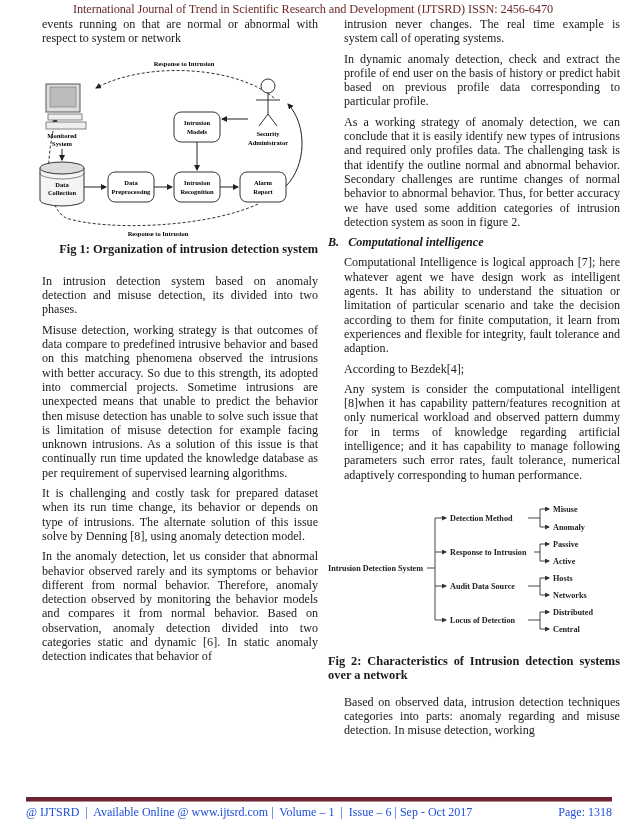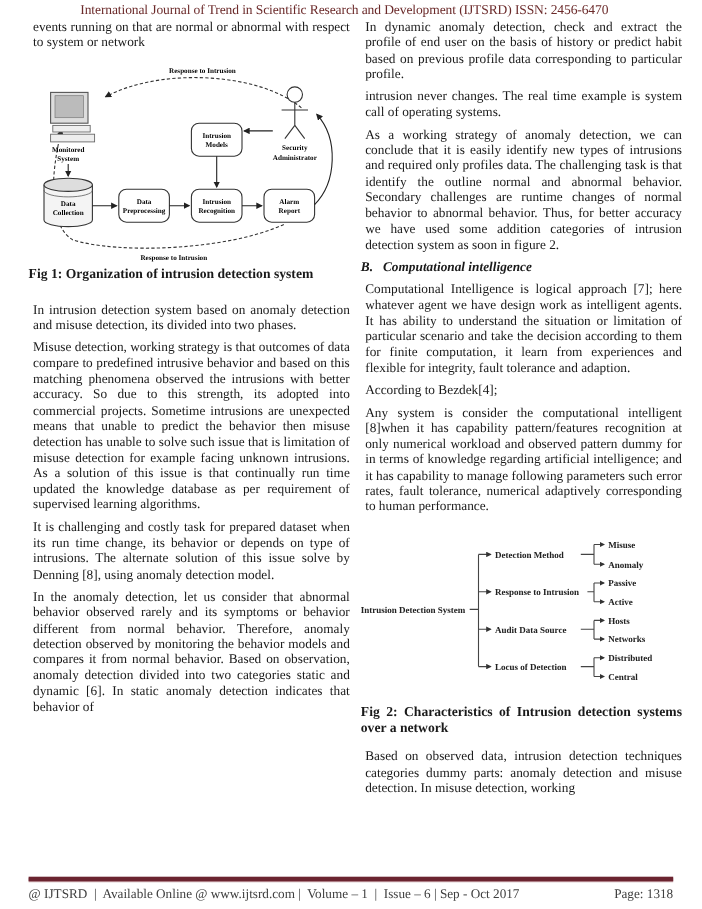--- a/index.html
+++ b/index.html
@@ -7,34 +7,34 @@
       width: 638px; height: 826px; position: relative; overflow: hidden;
       font-family: "Liberation Serif", serif; color: #1a1a1a;
     }
     .header {
       position: absolute; top: 0; left: 0; width: 626px; text-align: center;
       font-size: 12.3px; color: #6b2a2a; top: 2px; letter-spacing: -0.1px;
     }
     .col { position: absolute; top: 17px; width: 292px; font-size: 12.1px; line-height: 14.3px; }
     .col-left { left: 26px; }
     .col-right { left: 328px; }
-    p { margin: 0 0 6px 4px; text-align: justify; }
+    p { margin: 0 0 6px 16px; text-align: justify; }
     .fig-caption { font-weight: bold; font-size: 12.4px; margin: 0; }
-    .fig1-caption { text-align: left; margin-top: 2px; font-family: Liberation Serif, serif; }
+    .fig1-caption { text-align: right; margin-top: 2px; font-family: Liberation Serif, serif; }
     .section-heading { font-weight: bold; font-style: italic; margin: 0 0 6px 0; }
     .fig1 { position: relative; width: 292px; height: 184px; margin-top: 10px; }
     .fig2 { position: relative; width: 292px; height: 140px; margin: 16px 0 16px 0; }
     svg text { font-family: "Liberation Serif", serif; }
     .footer-rule {
       position: absolute; left: 26px; top: 797px; width: 586px; height: 4px;
       background: #6b2430; box-shadow: 0 1px 0 #b58a8f;
     }
     .footer {
       position: absolute; left: 26px; top: 805px; width: 586px;
-      font-size: 12px; color: #404040; display: flex; justify-content: space-between;
+      font-size: 12px; color: #1d4ed8; display: flex; justify-content: space-between;
     }
   </style>
 </head>
 <body>
 
 <div class="header">International Journal of Trend in Scientific Research and Development (IJTSRD) ISSN: 2456-6470</div>
 
 <div class="col col-left">
   <p>events running on that are normal or abnormal with respect to system or network</p>
 
@@ -105,22 +105,22 @@
   <p class="fig-caption fig1-caption">Fig 1: Organization of intrusion detection system</p>
 
   <div style="height: 18px;"></div>
   <p>In intrusion detection system based on anomaly detection and misuse detection, its divided into two phases.</p>
   <p>Misuse detection, working strategy is that outcomes of data compare to predefined intrusive behavior and based on this matching phenomena observed the intrusions with better accuracy. So due to this strength, its adopted into commercial projects. Sometime intrusions are unexpected means that unable to predict the behavior then misuse detection has unable to solve such issue that is limitation of misuse detection for example facing unknown intrusions. As a solution of this issue is that continually run time updated the knowledge database as per requirement of supervised learning algorithms.</p>
   <p>It is challenging and costly task for prepared dataset when its run time change, its behavior or depends on type of intrusions. The alternate solution of this issue solve by Denning [8], using anomaly detection model.</p>
   <p>In the anomaly detection, let us consider that abnormal behavior observed rarely and its symptoms or behavior different from normal behavior. Therefore, anomaly detection observed by monitoring the behavior models and compares it from normal behavior. Based on observation, anomaly detection divided into two categories static and dynamic [6]. In static anomaly detection indicates that behavior of</p>
 </div>
 
 <div class="col col-right">
+  <p>intrusion never changes. The real time example is system call of operating systems.</p>
   <p>In dynamic anomaly detection, check and extract the profile of end user on the basis of history or predict habit based on previous profile data corresponding to particular profile.</p>
-  <p>intrusion never changes. The real time example is system call of operating systems.</p>
   <p>As a working strategy of anomaly detection, we can conclude that it is easily identify new types of intrusions and required only profiles data. The challenging task is that identify the outline normal and abnormal behavior. Secondary challenges are runtime changes of normal behavior to abnormal behavior. Thus, for better accuracy we have used some addition categories of intrusion detection system as soon in figure 2.</p>
   <p class="section-heading" style="white-space: pre;">B.   Computational intelligence</p>
   <p>Computational Intelligence is logical approach [7]; here whatever agent we have design work as intelligent agents. It has ability to understand the situation or limitation of particular scenario and take the decision according to them for finite computation, it learn from experiences and flexible for integrity, fault tolerance and adaption.</p>
   <p>According to Bezdek[4];</p>
   <p>Any system is consider the computational intelligent [8]when it has capability pattern/features recognition at only numerical workload and observed pattern dummy for in terms of knowledge regarding artificial intelligence; and it has capability to manage following parameters such error rates, fault tolerance, numerical adaptively corresponding to human performance.</p>
 
   <div class="fig2">
     <svg width="292" height="140" viewBox="0 0 292 140" xmlns="http://www.w3.org/2000/svg">
       <defs>
         <marker id="arr2" markerWidth="5" markerHeight="5" refX="4" refY="2.5" orient="auto">
@@ -168,20 +168,20 @@
         <text x="225" y="66">Active</text>
         <text x="225" y="83">Hosts</text>
         <text x="225" y="100">Networks</text>
         <text x="225" y="117">Distributed</text>
         <text x="225" y="134">Central</text>
       </g>
     </svg>
   </div>
 
   <p class="fig-caption" style="text-align: justify; margin-bottom: 12px;">Fig 2: Characteristics of Intrusion detection systems over a network</p>
-  <p>Based on observed data, intrusion detection techniques categories dummy parts: anomaly detection and misuse detection. In misuse detection, working</p>
+  <p>Based on observed data, intrusion detection techniques categories into parts: anomaly regarding and misuse detection. In misuse detection, working</p>
 </div>
 
 <div class="footer-rule"></div>
 <div class="footer">
   <span style="white-space: pre;">@ IJTSRD  |  Available Online @ www.ijtsrd.com |  Volume – 1  |  Issue – 6 | Sep - Oct 2017</span>
   <span>Page: 1318</span>
 </div>
 
 </body></html>

